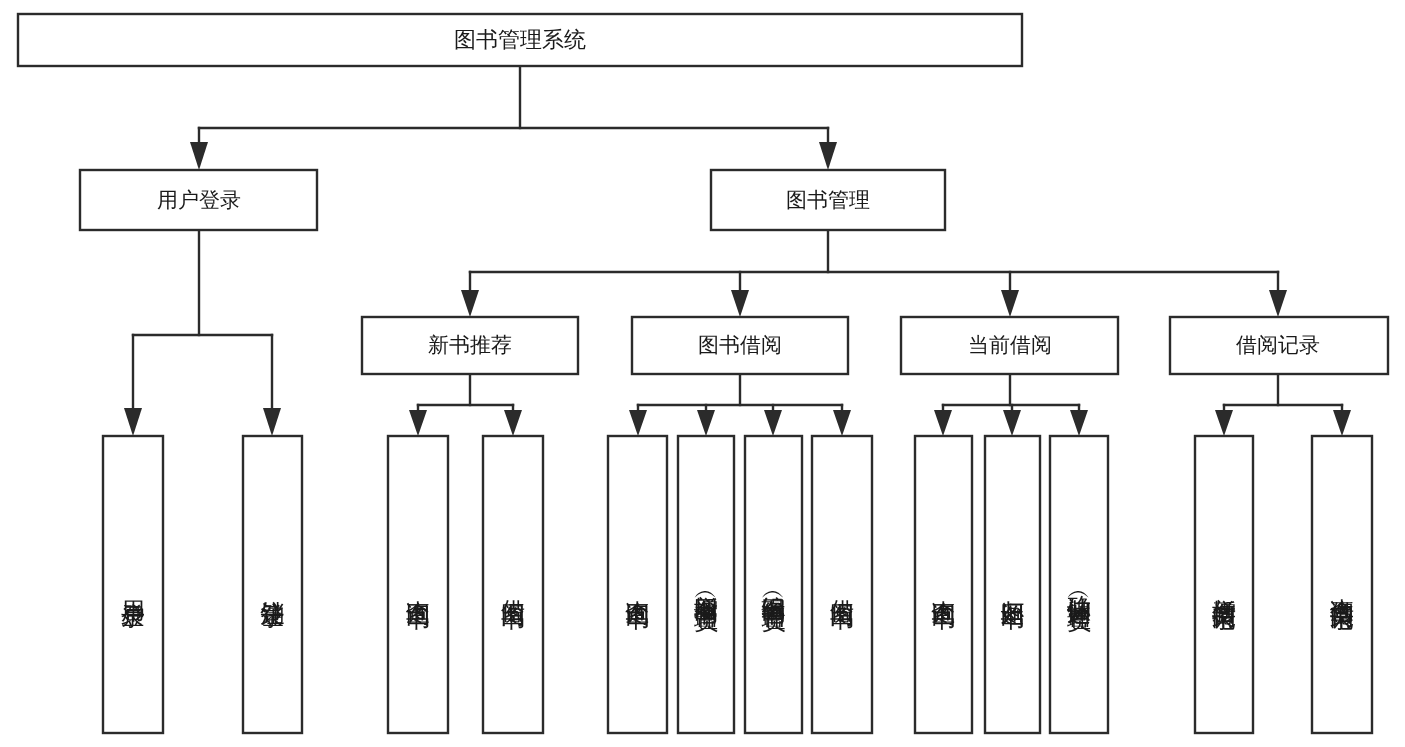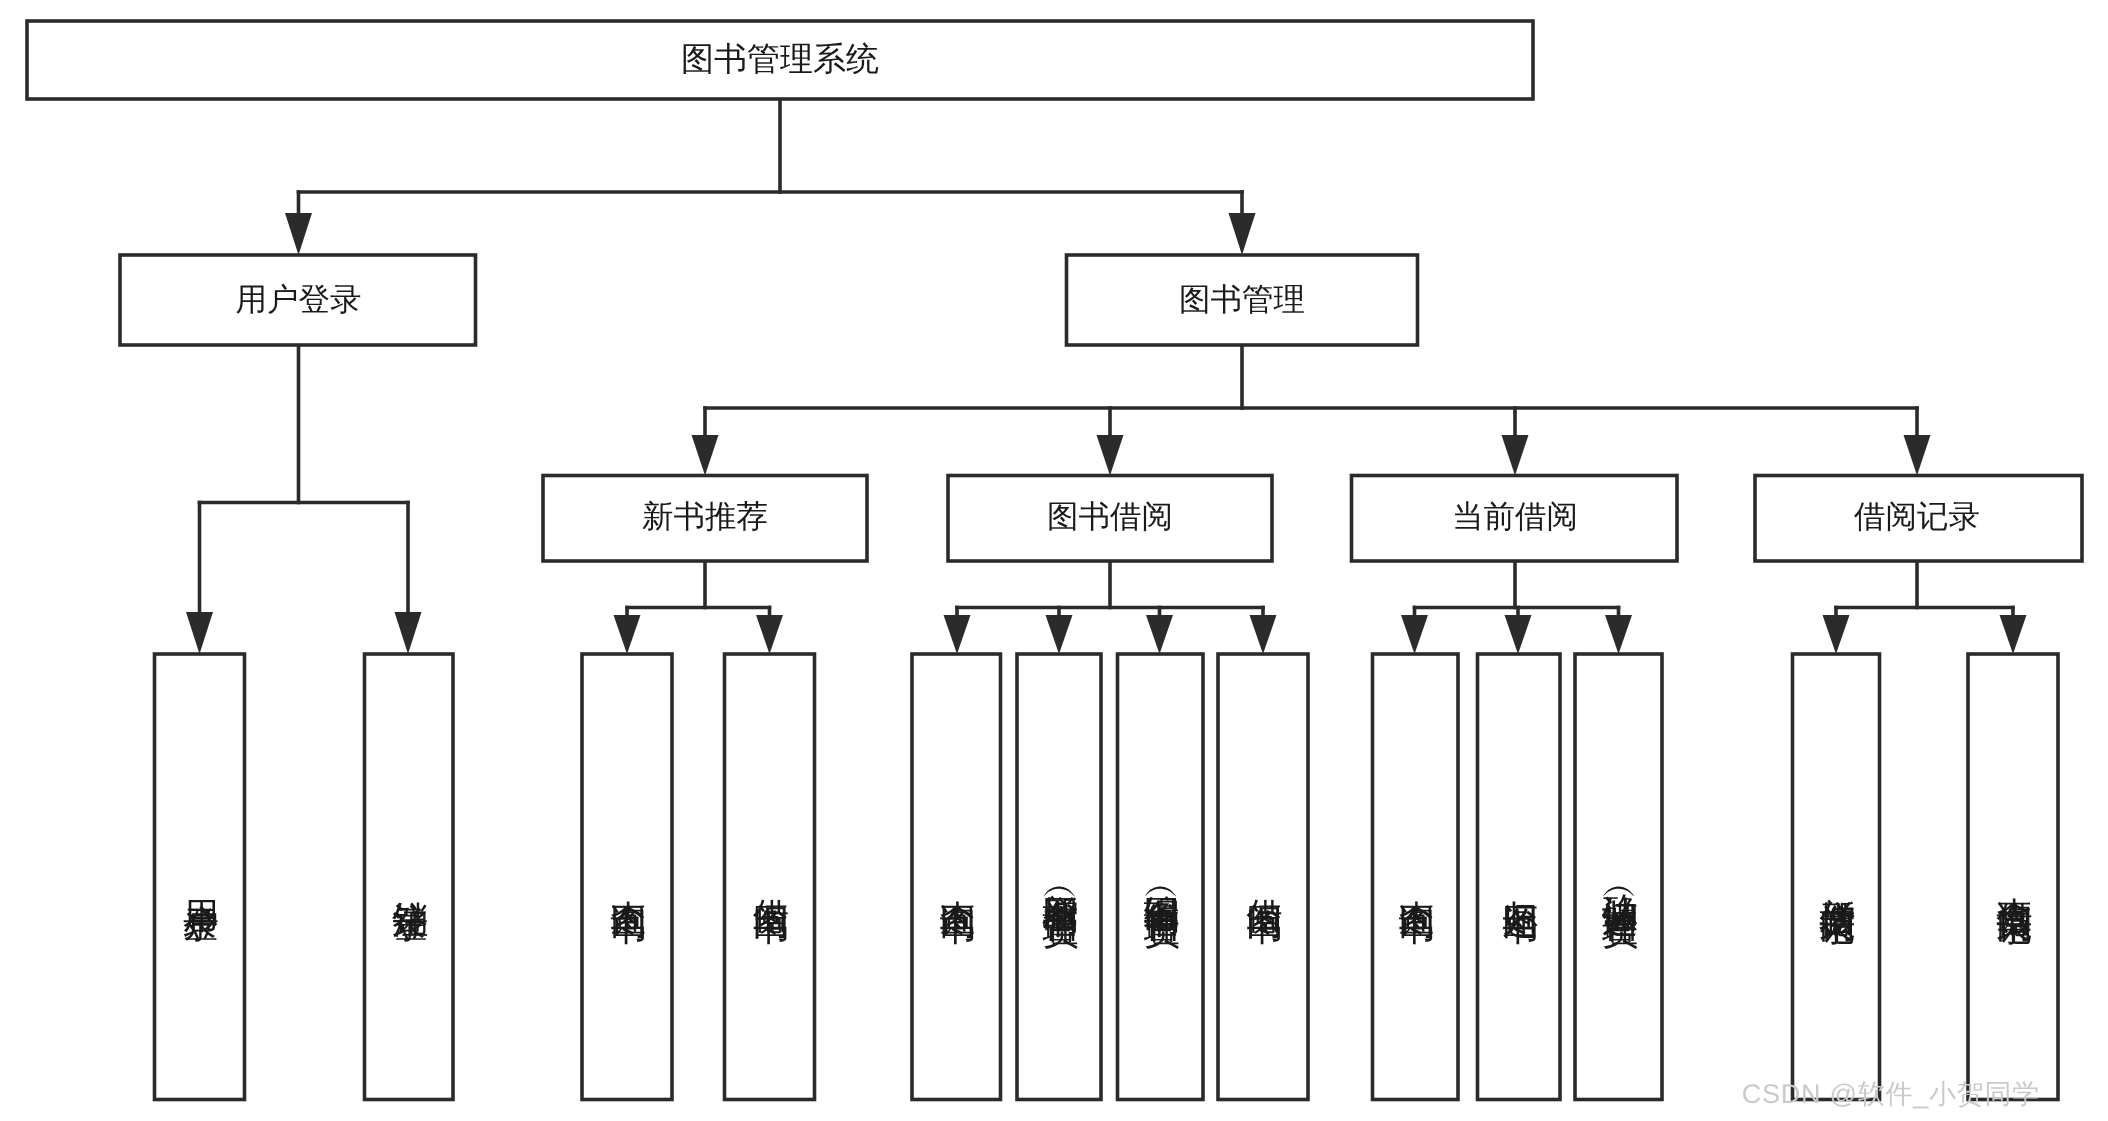--- a/index.html
+++ b/index.html
@@ -222,14 +222,13 @@
   <div class="leaf-label" style="left:608px; top:436px; width:59px; height:297px; font-size:24px;">查询图书</div>
   <div class="leaf-label" style="left:678px; top:436px; width:56px; height:297px; font-size:24px;">新增图书（管理员）</div>
   <div class="leaf-label" style="left:745px; top:436px; width:57px; height:297px; font-size:24px;">编辑图书（管理员）</div>
   <div class="leaf-label" style="left:812px; top:436px; width:60px; height:297px; font-size:24px;">借阅图书</div>
   <div class="leaf-label" style="left:915px; top:436px; width:57px; height:297px; font-size:24px;">查询图书</div>
   <div class="leaf-label" style="left:985px; top:436px; width:55px; height:297px; font-size:24px;">归还图书</div>
   <div class="leaf-label" style="left:1050px; top:436px; width:58px; height:297px; font-size:24px;">确认归还（管理员）</div>
   <div class="leaf-label" style="left:1195px; top:436px; width:58px; height:297px; font-size:24px;">新增借阅记录</div>
   <div class="leaf-label" style="left:1312px; top:436px; width:60px; height:297px; font-size:24px;">查询借阅记录</div>
 
-  <div id="watermark">CSDN @软件_小贺同学</div>
 </div>
 
 </body></html>

